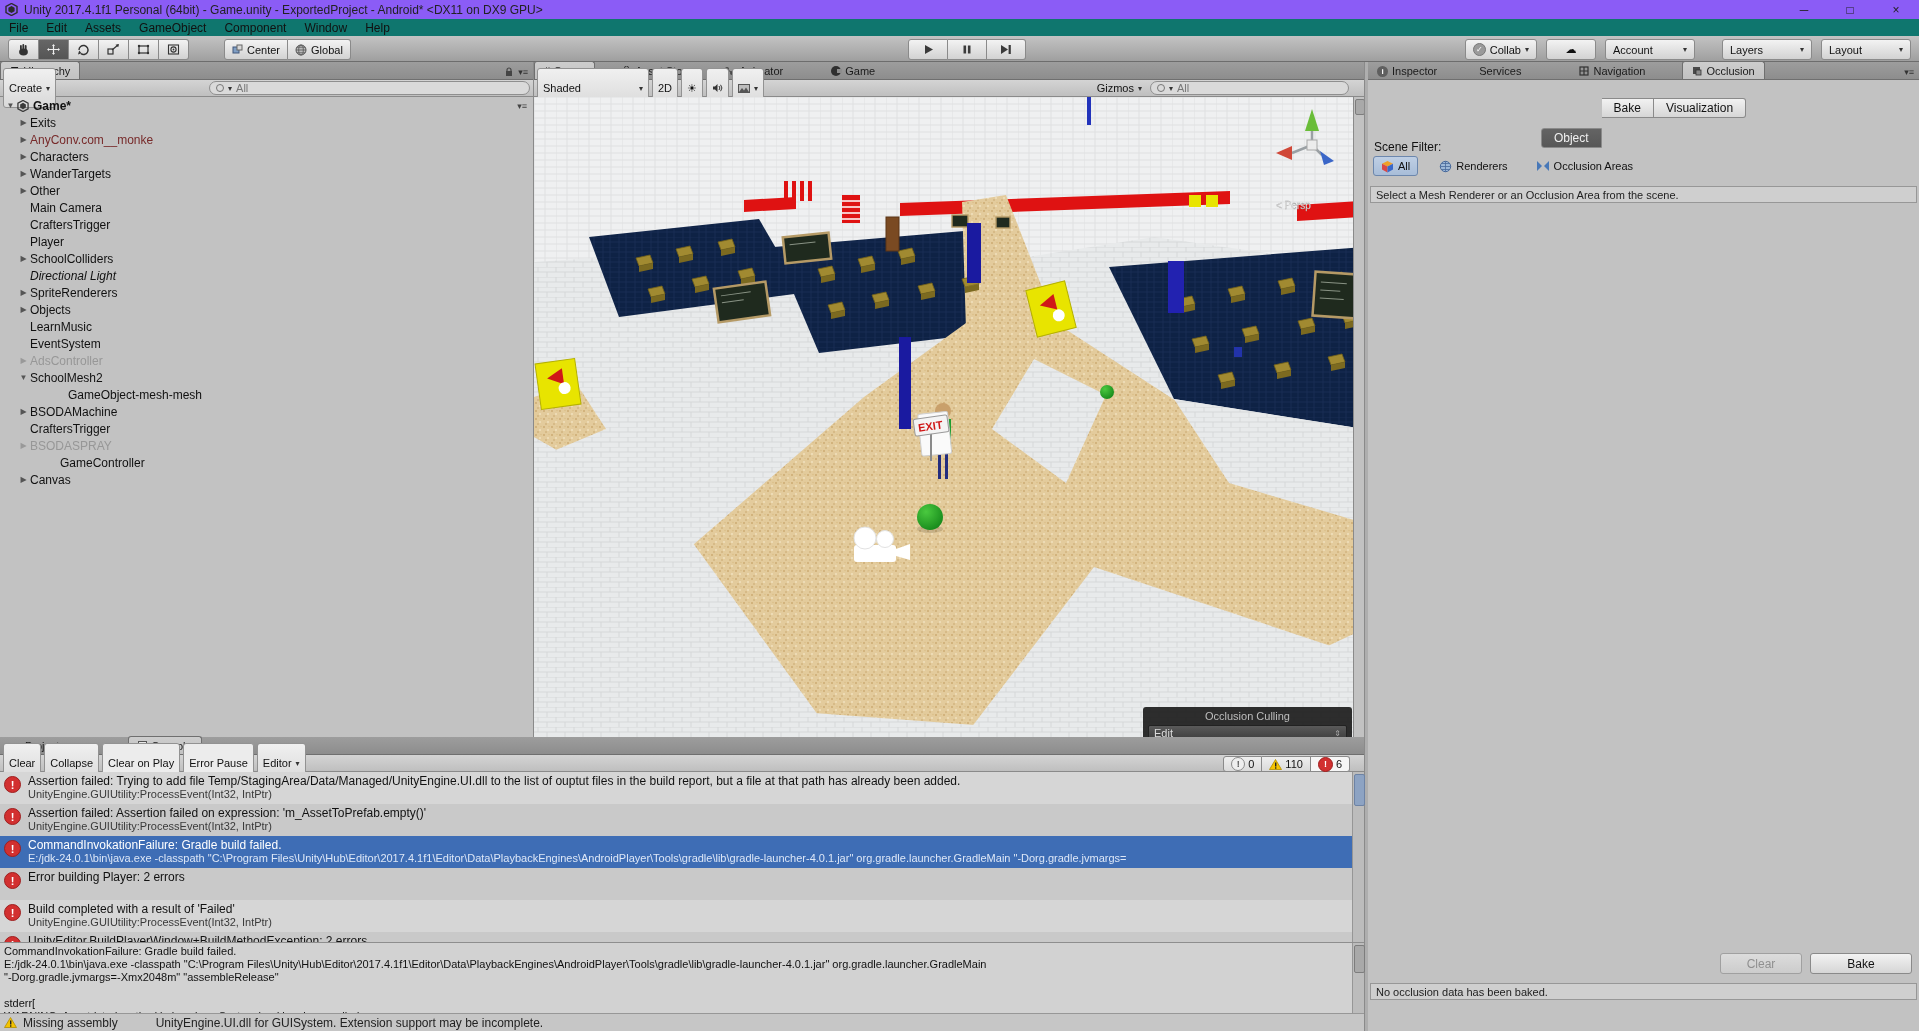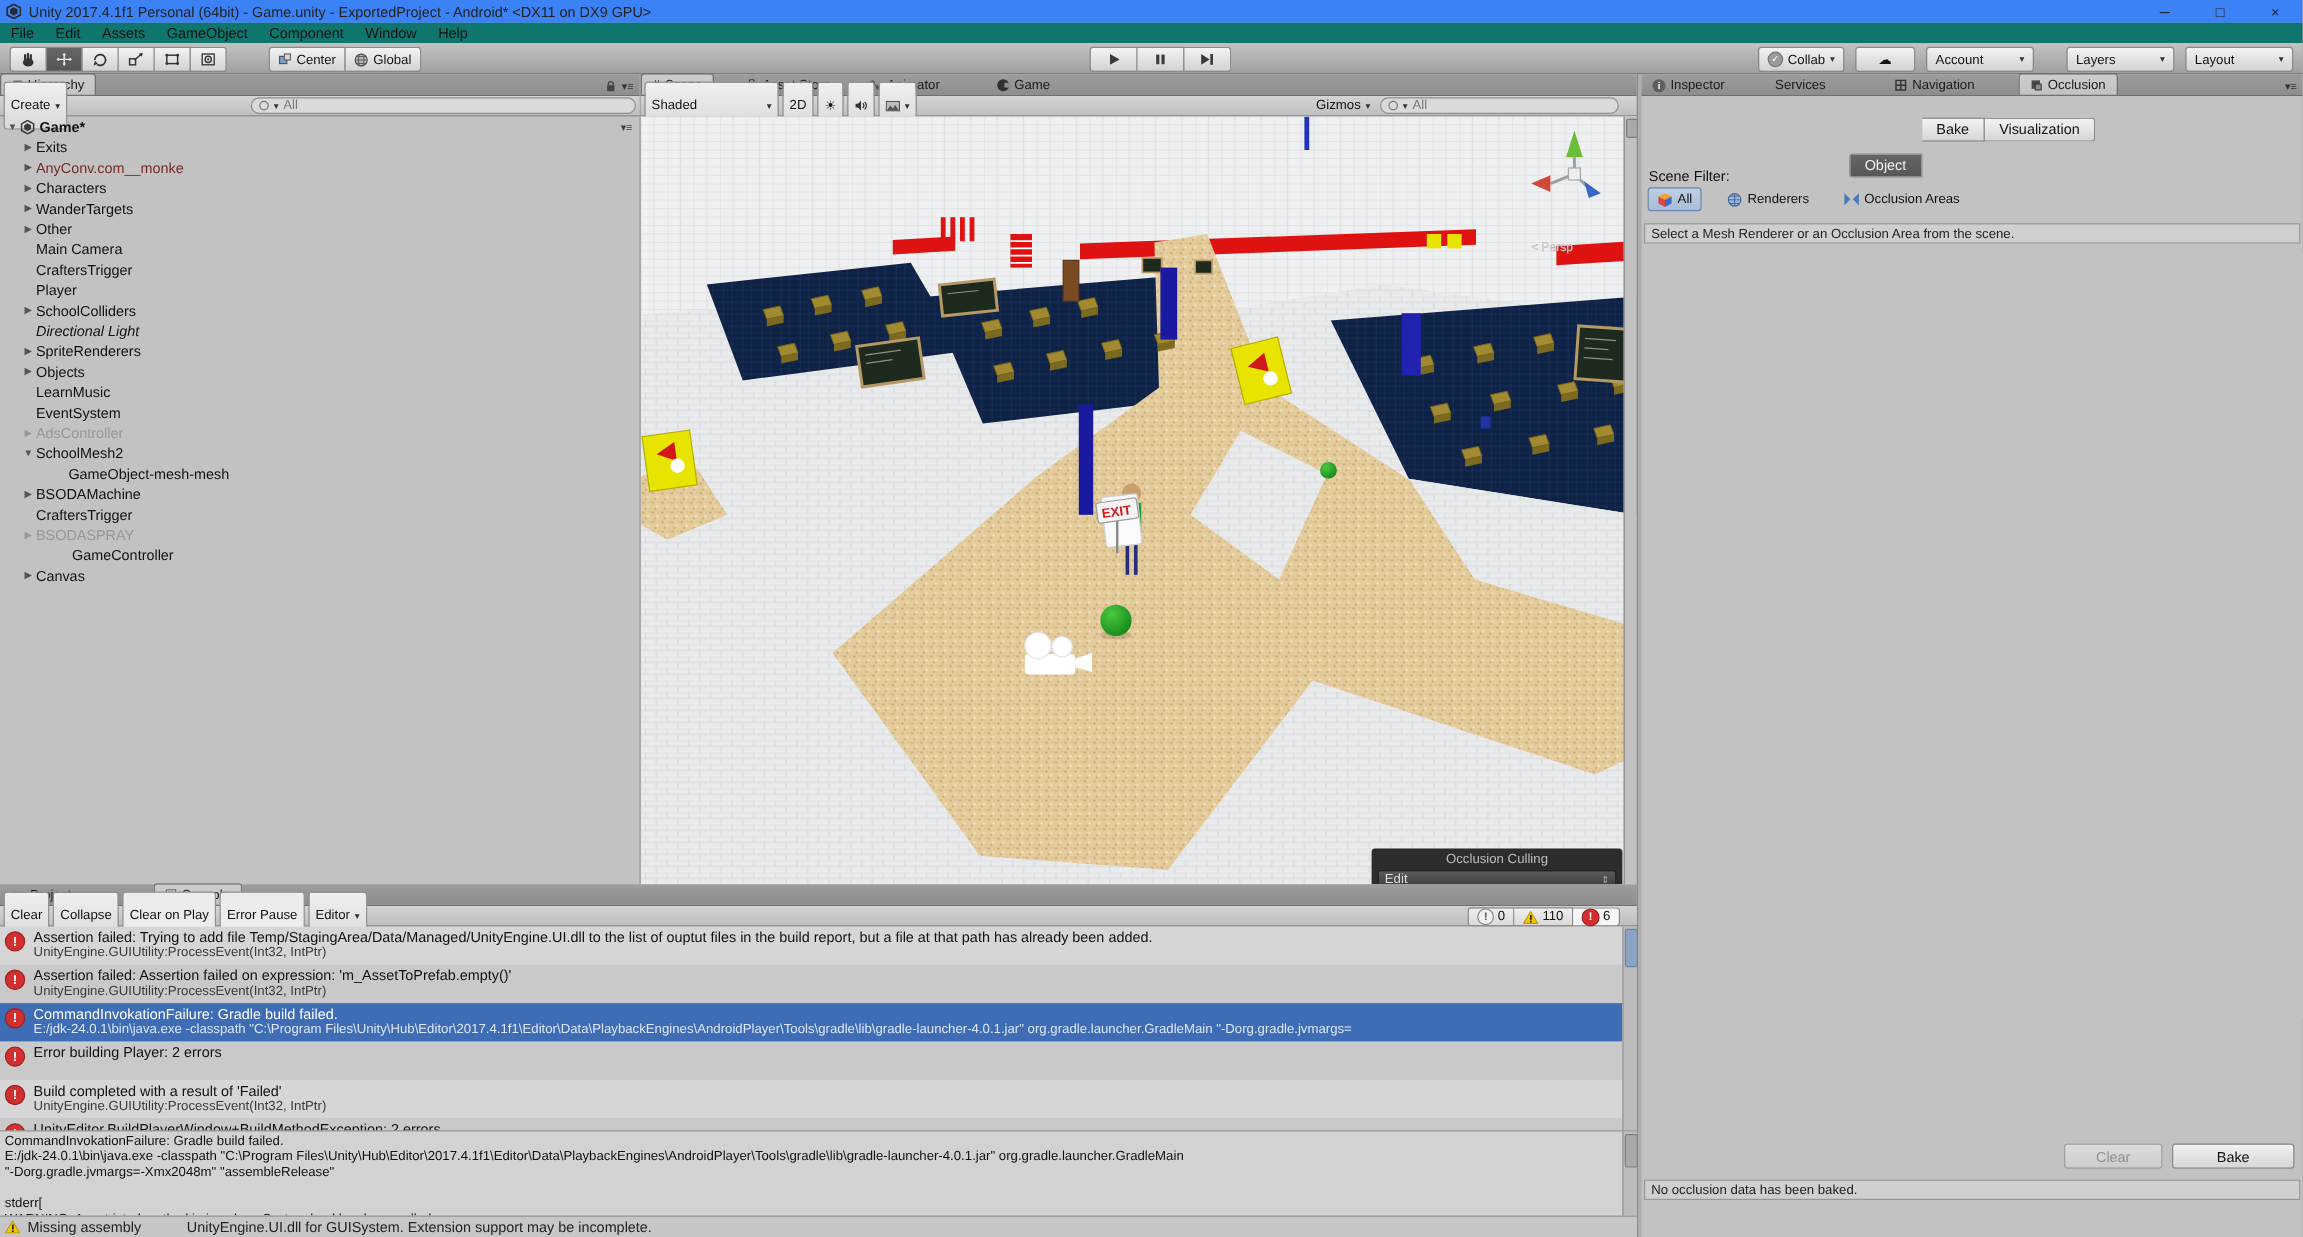--- a/index.html
+++ b/index.html
@@ -1,21 +1,21 @@
 <!DOCTYPE html>
 <html><head>
 <meta charset="utf-8">
 <style>
   html,body{margin:0;padding:0;background:#888;}
   #app{position:relative;width:1919px;height:1031px;background:#c2c2c2;overflow:hidden;
        font-family:"Liberation Sans",sans-serif;font-size:12px;color:#111;}
   .abs{position:absolute;}
 
   
-  .titlebar{left:0;top:0;width:1919px;height:19px;background:#3b82f6;display:flex;align-items:center;gap:6px;padding-left:5px;box-sizing:border-box;}
+  .titlebar{left:0;top:0;width:1919px;height:19px;background:#8b5cf6;display:flex;align-items:center;gap:6px;padding-left:5px;box-sizing:border-box;}
   .titlebar .ttl{font-size:12px;color:#222;}
   .win-controls{margin-left:auto;display:flex;height:100%;}
   .wc{width:46px;display:flex;align-items:center;justify-content:center;font-size:12px;color:#222;}
   .menubar{left:0;top:19px;width:1919px;height:17px;background:#0f766e;display:flex;align-items:center;}
   .menu-item{padding:0 9px;font-size:12px;}
 
   
   .toolbar{left:0;top:36px;width:1919px;height:26px;background:linear-gradient(#c3c3c3,#9f9f9f);border-bottom:1px solid #6d6d6d;box-sizing:border-box;}
   .tgroup{position:absolute;top:3px;display:flex;}
   .tbtn{height:19px;background:linear-gradient(#f3f3f3,#d2d2d2);border:1px solid #8a8a8a;border-left:none;display:flex;align-items:center;justify-content:center;padding:0 7px;font-size:11px;gap:4px;box-sizing:content-box;}
@@ -331,21 +331,21 @@
           <span class="hlabel">EventSystem</span>
         </div>
         <div class="hrow dim" style="padding-left: 17px;">
           <span class="arrow">▶</span>
           <span class="hlabel">AdsController</span>
         </div>
         <div class="hrow" style="padding-left: 17px;">
           <span class="arrow">▼</span>
           <span class="hlabel">SchoolMesh2</span>
         </div>
-        <div class="hrow" style="padding-left: 44px;">
+        <div class="hrow" style="padding-left: 55px;">
           <span class="arrow"></span>
           <span class="hlabel">GameObject-mesh-mesh</span>
         </div>
         <div class="hrow" style="padding-left: 17px;">
           <span class="arrow">▶</span>
           <span class="hlabel">BSODAMachine</span>
         </div>
         <div class="hrow" style="padding-left: 17px;">
           <span class="arrow"></span>
           <span class="hlabel">CraftersTrigger</span>

